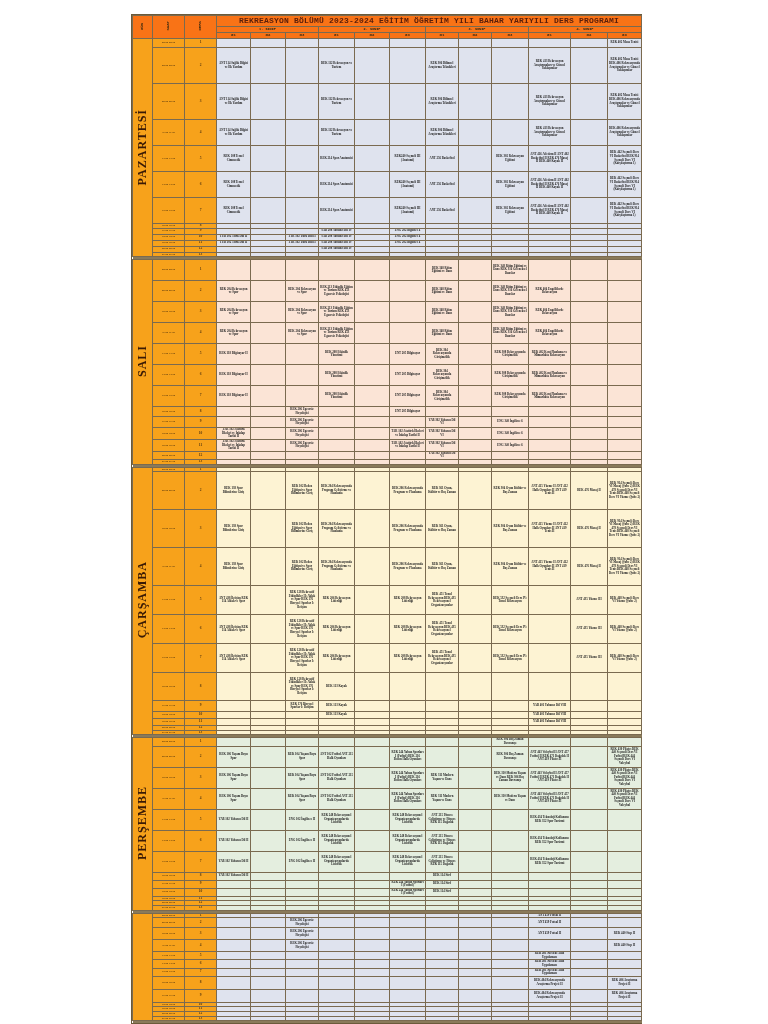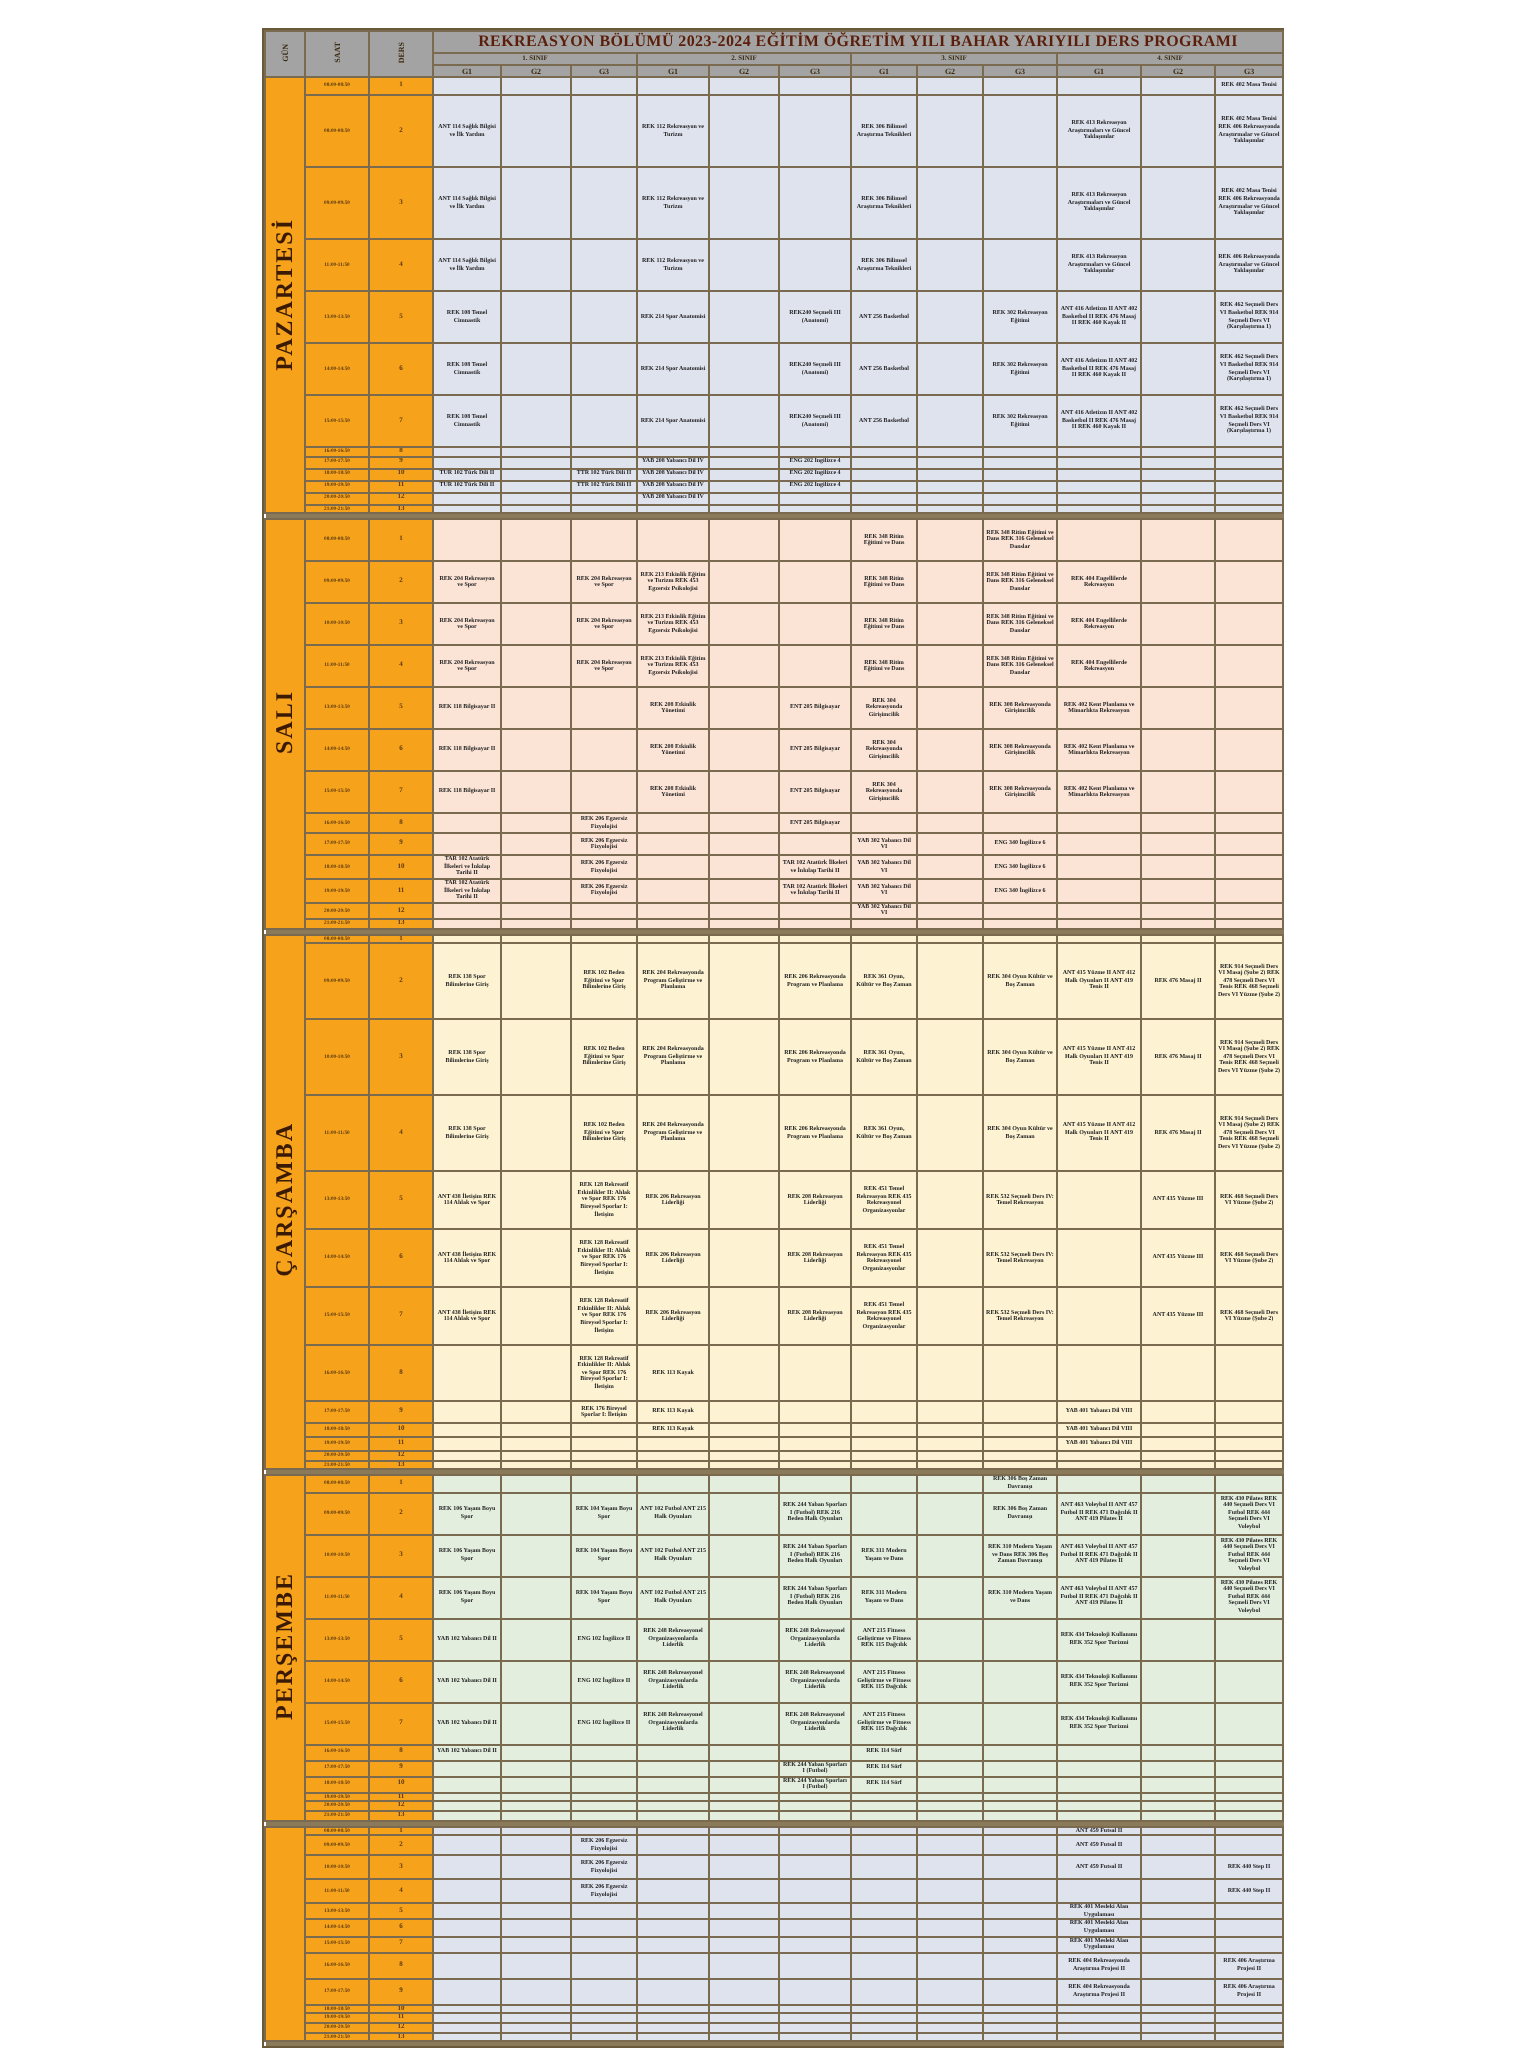--- a/index.html
+++ b/index.html
@@ -1,20 +1,20 @@
 <!DOCTYPE html>
 <html><head>
 <meta charset="utf-8">
 <style>
   html,body{margin:0;padding:0;background:#ffffff;}
   body{width:768px;height:1024px;position:relative;overflow:hidden;font-family:"Liberation Serif",serif;}
   #sheet{position:absolute;left:131px;top:14px;width:509px;border:1px solid #6b5a3a;background:#fff;}
   table{border-collapse:collapse;table-layout:fixed;width:509px;}
   td,th{border:1px solid #7a6a50;padding:0 1px;font-size:3px;line-height:3.6px;text-align:center;vertical-align:middle;overflow:hidden;font-weight:bold;color:#222;}
-  .hdr{background:#a3a3a3;color:#3a2a10;}
+  .hdr{background:#f97316;color:#3a2a10;font-family:Liberation Mono, monospace;}
   .title{font-size:8px;line-height:10px;font-weight:bold;color:#5a1e0a;letter-spacing:0.2px;}
   .sinif{font-size:3.5px;line-height:5px;}
   .grp{font-size:4px;line-height:5px;}
   .vhead{writing-mode:vertical-rl;transform:rotate(180deg);font-size:4px;}
   .day{background:#f7a21b;}
   .daylbl{writing-mode:vertical-rl;transform:rotate(180deg);font-size:12px;font-weight:bold;color:#3a1a05;letter-spacing:1px;}
   .time{background:#f7a21b;font-size:2.6px;color:#5a3a10;}
   .ders{background:#f7a21b;font-size:3.5px;color:#5a3a10;}
   .d0 td.c{background:#dfe3ee;}
   .d1 td.c{background:#fbe4d6;}

